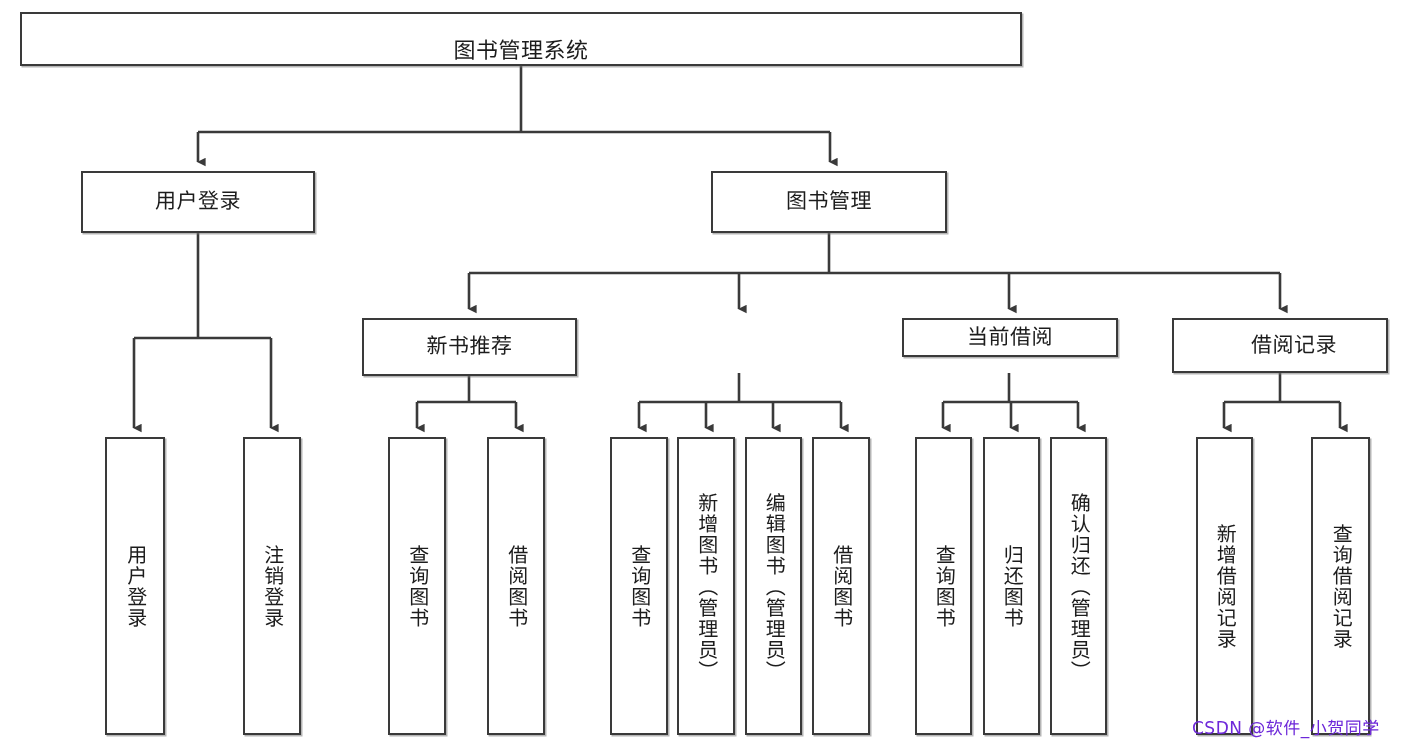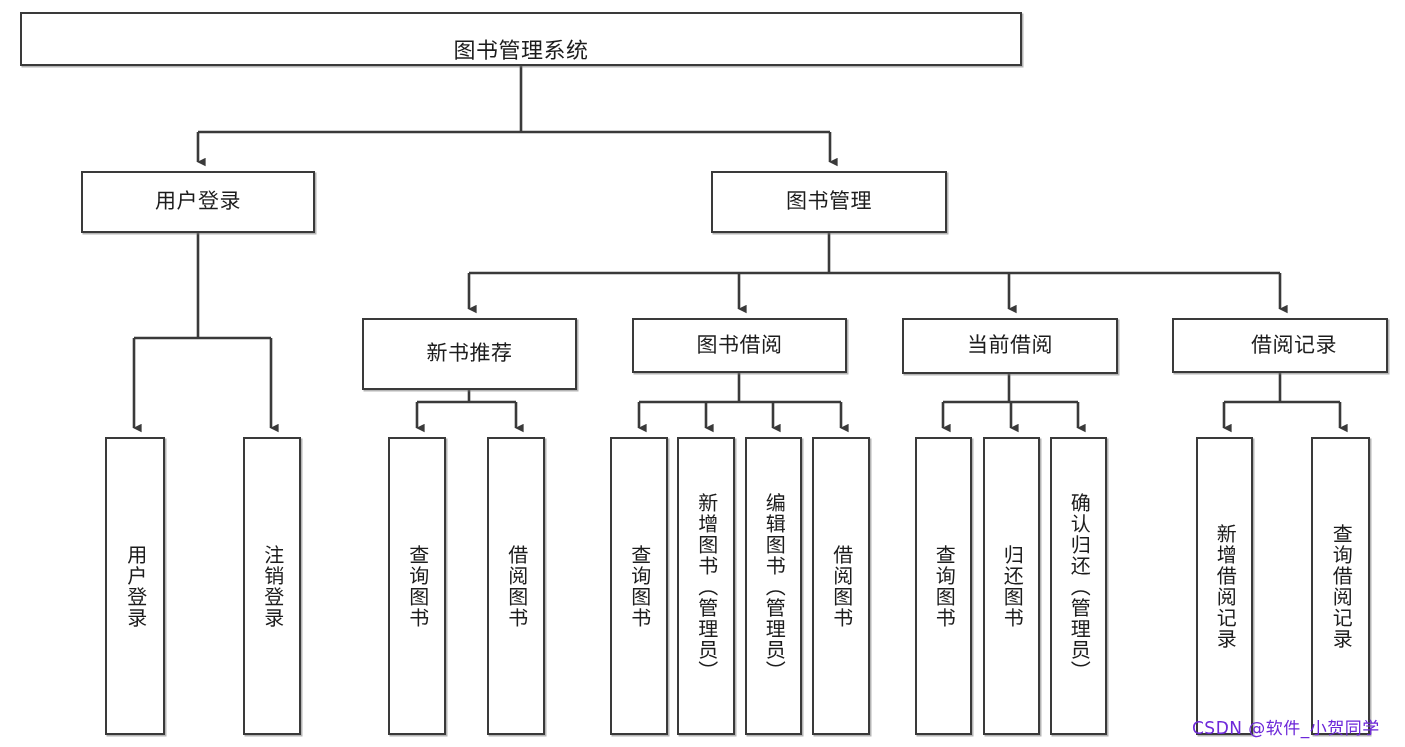--- a/index.html
+++ b/index.html
@@ -122,27 +122,24 @@
     <span class="node-label">图书管理系统</span>
   </div>
 
   <div class="node horizontal" style="left: 81px; top: 171px; width: 234px; height: 62px;">
     <span class="node-label">用户登录</span>
   </div>
   <div class="node horizontal" style="left: 711px; top: 171px; width: 236px; height: 62px;">
     <span class="node-label">图书管理</span>
   </div>
 
-  <div class="node horizontal" style="left: 362px; top: 318px; width: 215px; height: 72px;">
+  <div class="node horizontal" style="left: 362px; top: 318px; width: 215px; height: 58px;">
     <span class="node-label">新书推荐</span>
   </div>
-  <div class="node horizontal" style="left: 632px; top: 318px; width: 215px; height: 55px;">
-    <span class="node-label">图书借阅</span>
-  </div>
-  <div class="node horizontal" style="left: 902px; top: 318px; width: 216px; height: 56px;">
+  <div class="node horizontal" style="left: 902px; top: 318px; width: 216px; height: 39px;">
     <span class="node-label">当前借阅</span>
   </div>
   <div class="node horizontal" style="left: 1172px; top: 318px; width: 216px; height: 55px; padding-left: 28px;">
     <span class="node-label">借阅记录</span>
   </div>
 
   <div class="node vertical" style="left: 105px; top: 437px; width: 60px; height: 298px;">
     <span class="node-label">用户登录</span>
   </div>
   <div class="node vertical" style="left: 243px; top: 437px; width: 58px; height: 298px;">

